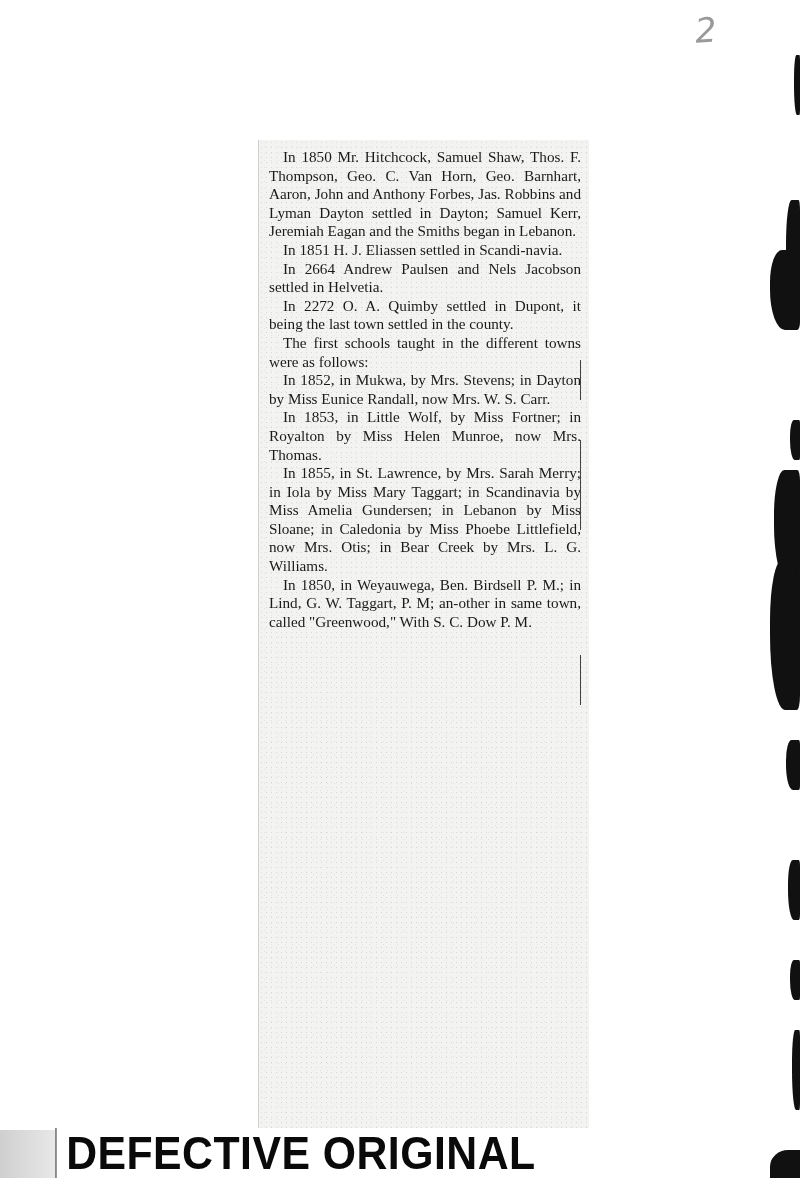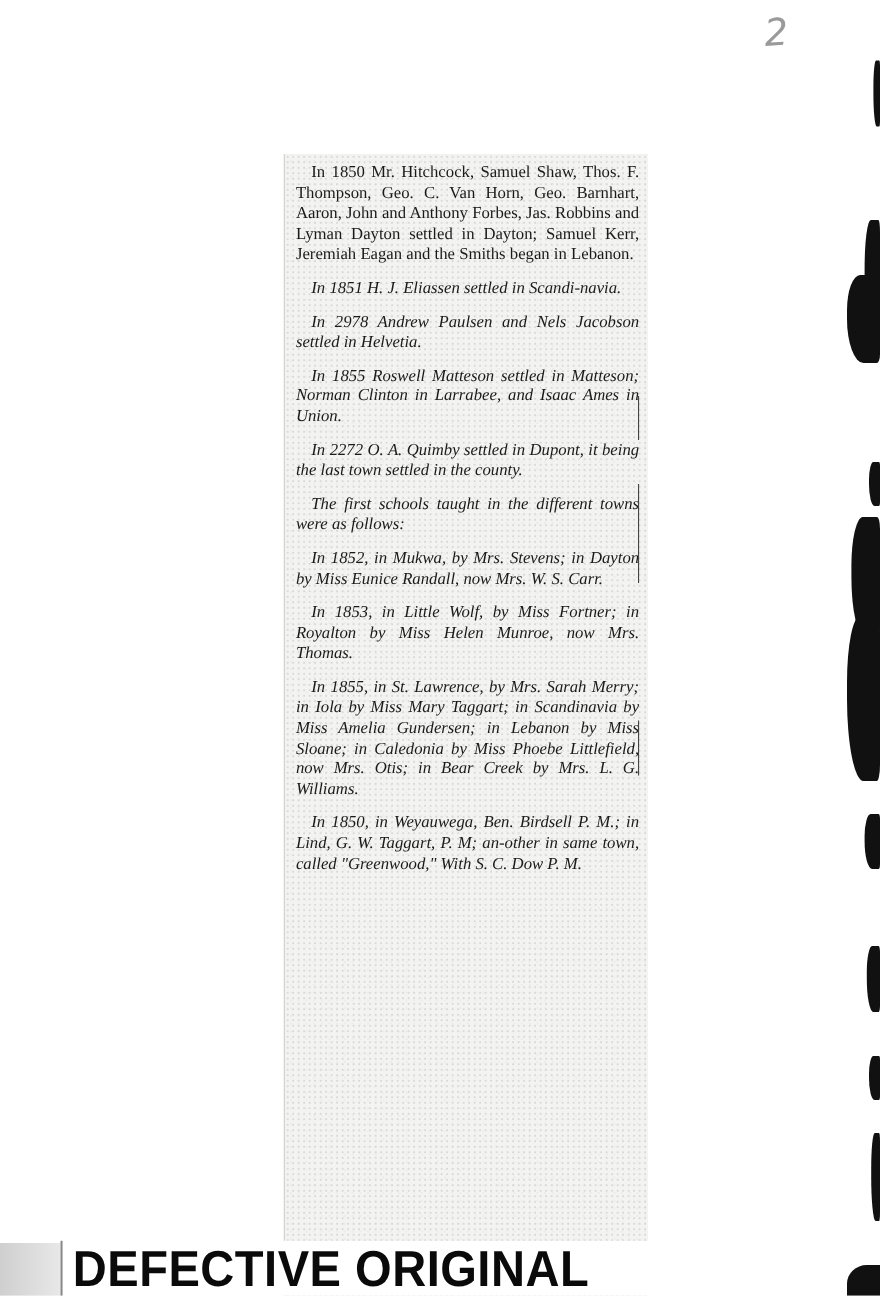--- a/index.html
+++ b/index.html
@@ -27,21 +27,21 @@
       background-position: 0 0, 2px 3px;
       border-left: 1px solid #d0d0d0;
     }
     .clipping-text {
       position: absolute; left: 10px; top: 8px; width: 312px;
       font-family: "Liberation Serif", serif; font-size: 15.2px; line-height: 18.6px;
       color: #1a1a1a; text-align: justify;
       hyphens: manual;
     }
     .para { margin: 0; text-indent: 14px; }
-    .para + .para { margin-top: 12px; font-style: italic; }
+    .para + .para { margin-top: 0; }
     .rule-right {
       position: absolute; left: 580px; width: 1px; background: #444;
     }
     .stamp {
       position: absolute; left: 55px; top: 1128px; width: 595px; height: 50px;
       background: #ffffff; border-left: 2px solid #888;
       font-family: "Liberation Sans", sans-serif; font-weight: bold;
       font-size: 46px; line-height: 50px; color: #0a0a0a;
       letter-spacing: 0.5px; padding-left: 10px; box-sizing: border-box;
       transform: scaleX(0.93); transform-origin: left center; white-space: nowrap;
@@ -70,22 +70,21 @@
   <div class="edge-blob" style="right:0;top:740px;width:14px;height:50px;"></div>
   <div class="edge-blob" style="right:0;top:860px;width:12px;height:60px;"></div>
   <div class="edge-blob" style="right:0;top:960px;width:10px;height:40px;"></div>
   <div class="edge-blob" style="right:0;top:1030px;width:8px;height:80px;"></div>
 </div>
 
 <div class="clipping">
   <div class="clipping-text">
     <p class="para">In 1850 Mr. Hitchcock, Samuel Shaw, Thos. F. Thompson, Geo. C. Van Horn, Geo. Barnhart, Aaron, John and Anthony Forbes, Jas. Robbins and Lyman Dayton settled in Dayton; Samuel Kerr, Jeremiah Eagan and the Smiths began in Lebanon.</p>
     <p class="para">In 1851 H. J. Eliassen settled in Scandi-navia.</p>
-    <p class="para">In 2978 Andrew Paulsen and Nels Jacobson settled in Helvetia.</p>
-    <p class="para">In 1855 Roswell Matteson settled in Matteson; Norman Clinton in Larrabee, and Isaac Ames in Union.</p>
+    <p class="para">In 2664 Andrew Paulsen and Nels Jacobson settled in Helvetia.</p>
     <p class="para">In 2272 O. A. Quimby settled in Dupont, it being the last town settled in the county.</p>
     <p class="para">The first schools taught in the different towns were as follows:</p>
     <p class="para">In 1852, in Mukwa, by Mrs. Stevens; in Dayton by Miss Eunice Randall, now Mrs. W. S. Carr.</p>
     <p class="para">In 1853, in Little Wolf, by Miss Fortner; in Royalton by Miss Helen Munroe, now Mrs. Thomas.</p>
     <p class="para">In 1855, in St. Lawrence, by Mrs. Sarah Merry; in Iola by Miss Mary Taggart; in Scandinavia by Miss Amelia Gundersen; in Lebanon by Miss Sloane; in Caledonia by Miss Phoebe Littlefield, now Mrs. Otis; in Bear Creek by Mrs. L. G. Williams.</p>
     <p class="para">In 1850, in Weyauwega, Ben. Birdsell P. M.; in Lind, G. W. Taggart, P. M; an-other in same town, called "Greenwood," With S. C. Dow P. M.</p>
   </div>
 </div>
 
 <div class="rule-right" style="top:360px;height:40px;"></div>

